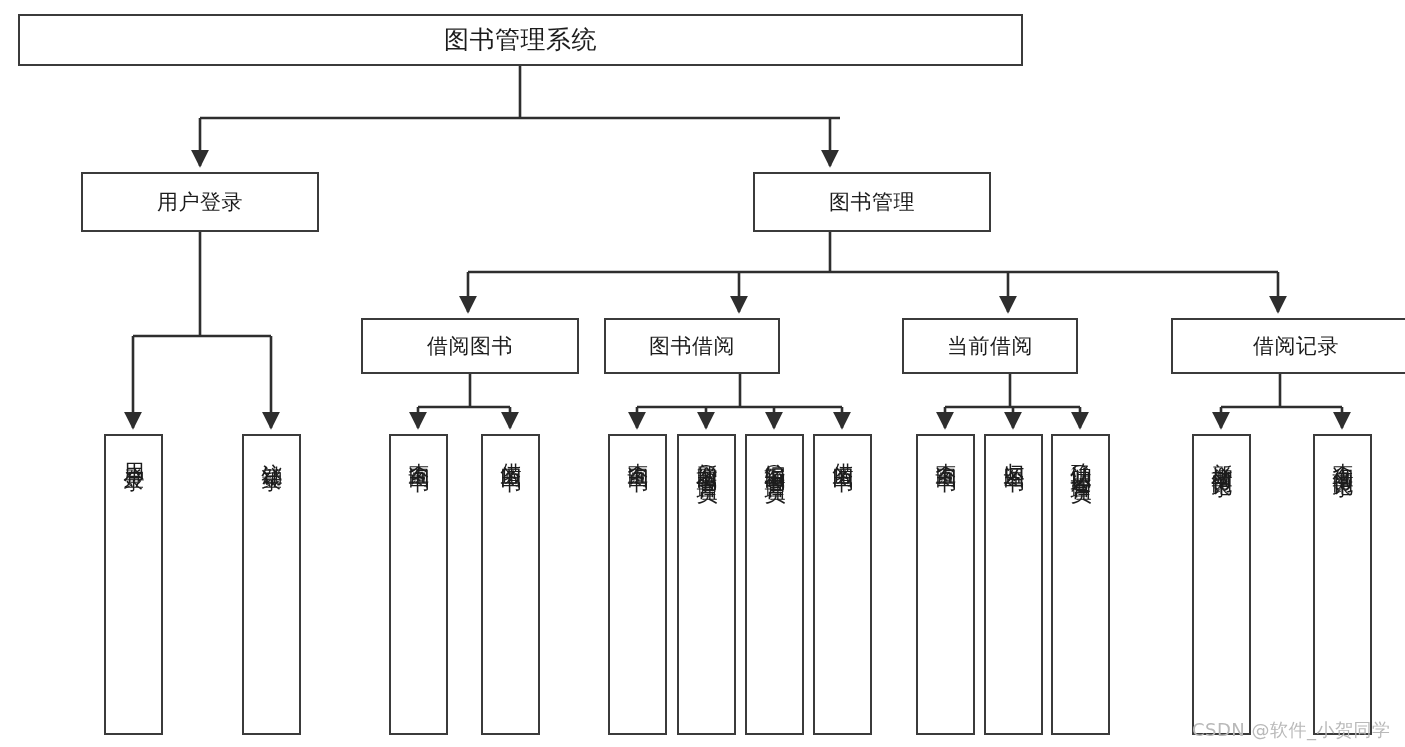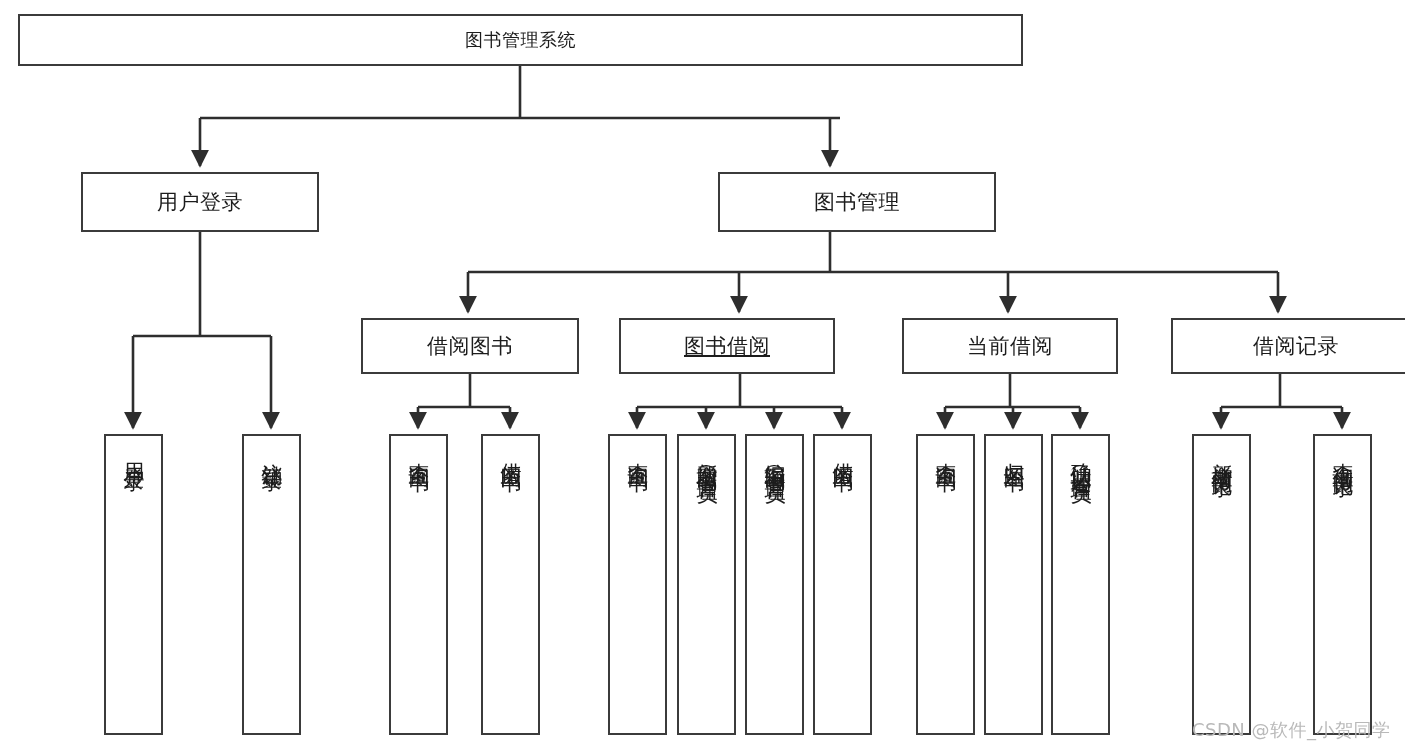--- a/index.html
+++ b/index.html
@@ -39,21 +39,21 @@
   .node .label {
     display: block;
     text-align: center;
     line-height: 1.18;
     letter-spacing: 0.5px;
   }
   .node.horiz .label {
     font-size: 21px;
   }
   .node.root .label {
-    font-size: 18px;
+    font-size: 25px;
   }
   .node.vert {
     align-items: flex-start;
     padding-top: 10px;
   }
   .node.vert .label {
     writing-mode: vertical-rl;
     text-orientation: upright;
     font-size: 21px;
     letter-spacing: 3px;
@@ -124,31 +124,31 @@
     </g>
   </svg>
 
   <div class="node root horiz" style="left:18px; top:14px; width:1005px; height:52px;">
     <span class="label">图书管理系统</span>
   </div>
 
   <div class="node horiz" style="left:81px; top:172px; width:238px; height:60px;">
     <span class="label">用户登录</span>
   </div>
-  <div class="node horiz" style="left:718px; top:172px; width:278px; height:60px;">
+  <div class="node horiz" style="left:753px; top:172px; width:238px; height:60px;">
     <span class="label">图书管理</span>
   </div>
 
   <div class="node horiz" style="left:361px; top:318px; width:218px; height:56px;">
     <span class="label">借阅图书</span>
   </div>
-  <div class="node horiz" style="left:619px; top:318px; width:216px; height:56px;text-decoration:underline;">
+  <div class="node horiz" style="left:604px; top:318px; width:176px; height:56px;">
     <span class="label">图书借阅</span>
   </div>
-  <div class="node horiz" style="left:902px; top:318px; width:216px; height:56px;">
+  <div class="node horiz" style="left:902px; top:318px; width:176px; height:56px;">
     <span class="label">当前借阅</span>
   </div>
   <div class="node horiz" style="left:1171px; top:318px; width:250px; height:56px;">
     <span class="label">借阅记录</span>
   </div>
 
   <div class="node vert" style="left:104px; top:434px; width:59px; height:301px;">
     <span class="label">用户登录</span>
   </div>
   <div class="node vert" style="left:242px; top:434px; width:59px; height:301px;">

